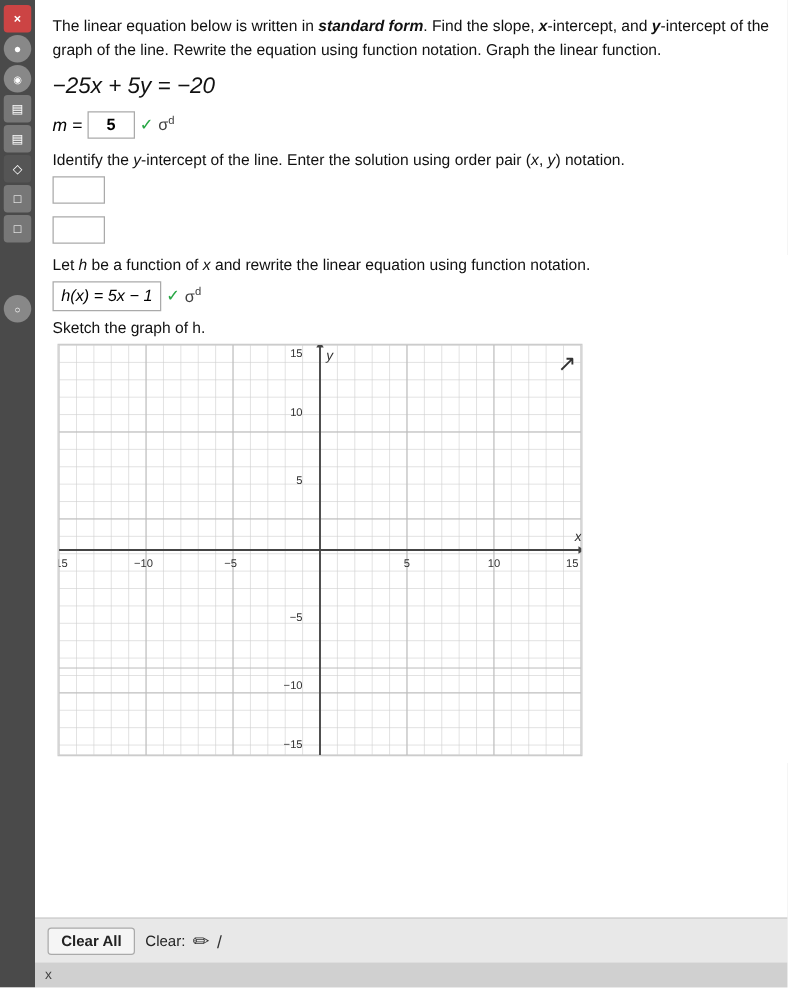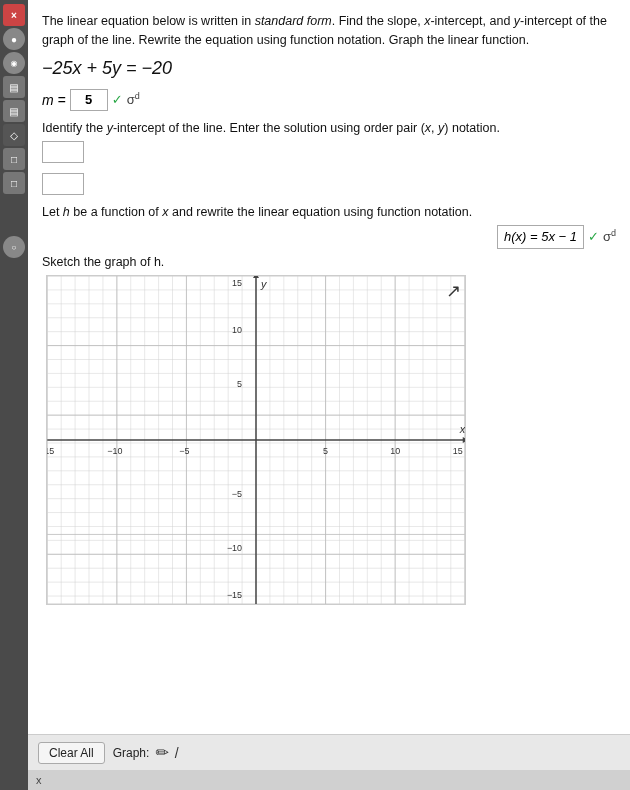--- a/index.html
+++ b/index.html
@@ -58,21 +58,21 @@
 
     .problem-text {
       font-size: 12.5px;
       line-height: 1.5;
       color: #111;
       margin-bottom: 8px;
     }
 
     .problem-text em {
       font-style: italic;
-      font-weight: normal;
+      font-weight: bold;
     }
 
     .equation-line {
       font-size: 18px;
       margin-bottom: 10px;
       color: #111;
       font-style: italic;
     }
 
     .question-label {
@@ -116,21 +116,20 @@
       width: 42px;
       height: 22px;
       margin-bottom: 10px;
     }
 
     .function-row {
       display: flex;
       align-items: center;
       gap: 4px;
       margin-bottom: 6px;
-      justify-content: flex-end;
     }
 
     .function-box {
       border: 1.5px solid #aaa;
       background: white;
       padding: 2px 6px;
       font-size: 13px;
       font-style: italic;
       display: flex;
       align-items: center;
@@ -168,20 +167,21 @@
     }
 
     .toolbar-btn {
       padding: 3px 10px;
       border: 1px solid #aaa;
       background: #f5f5f5;
       border-radius: 3px;
       cursor: pointer;
       font-size: 12px;
       color: #222;
+      font-weight: bold;
     }
 
     .draw-section {
       display: flex;
       align-items: center;
       gap: 6px;
       font-size: 12px;
       color: #222;
     }
 
@@ -366,21 +366,21 @@
         <text x="196" y="324" font-size="9" fill="#333" text-anchor="end">−15</text>
 
       </svg>
     </div>
 
   </div>
 
   <div class="bottom-toolbar">
     <button class="toolbar-btn">Clear All</button>
     <div class="draw-section">
-      <span>Graph:</span>
+      <span>Clear:</span>
       <span class="draw-icon">✏</span>
       <span style="font-size:14px; color:#333;">/</span>
     </div>
   </div>
 
   <div class="bottom-bar">
     <span>x</span>
   </div>
 
 </div>

